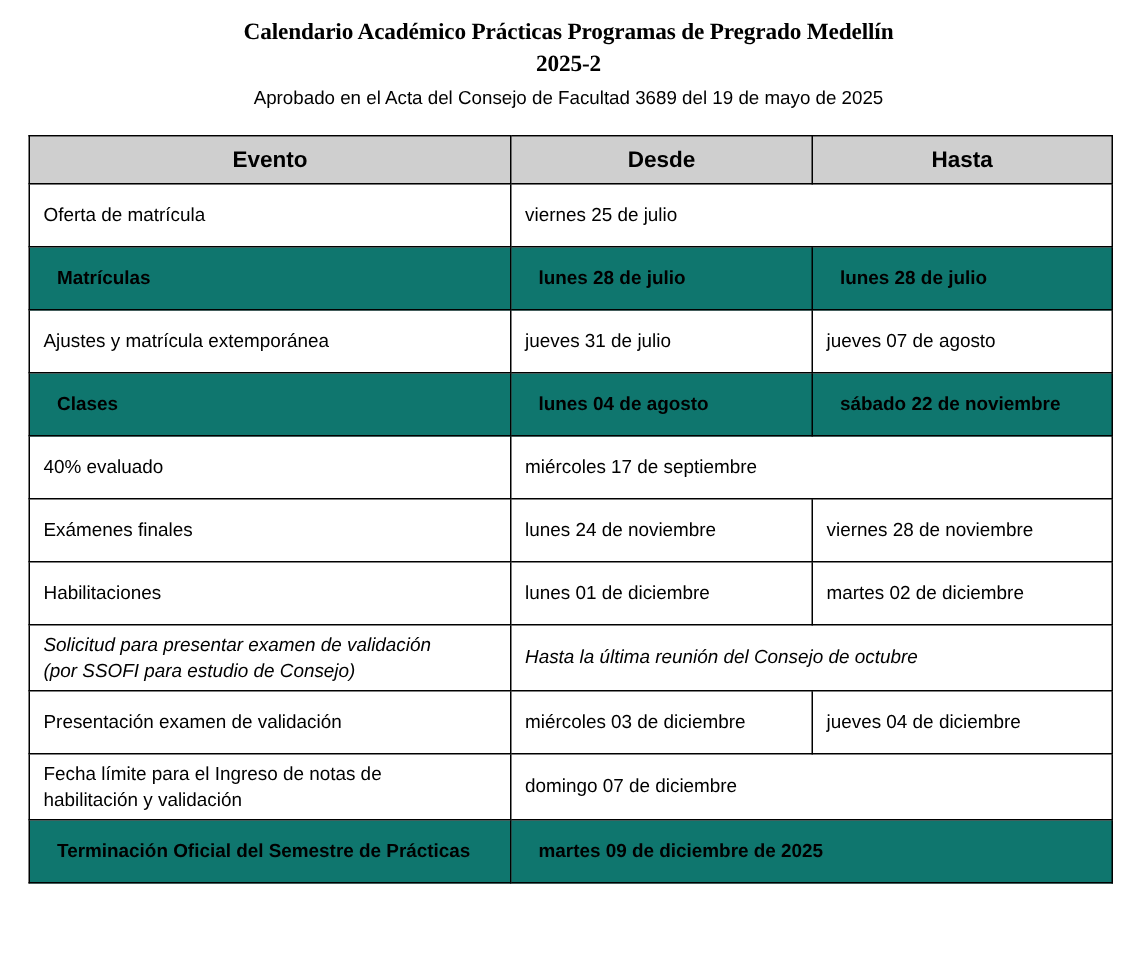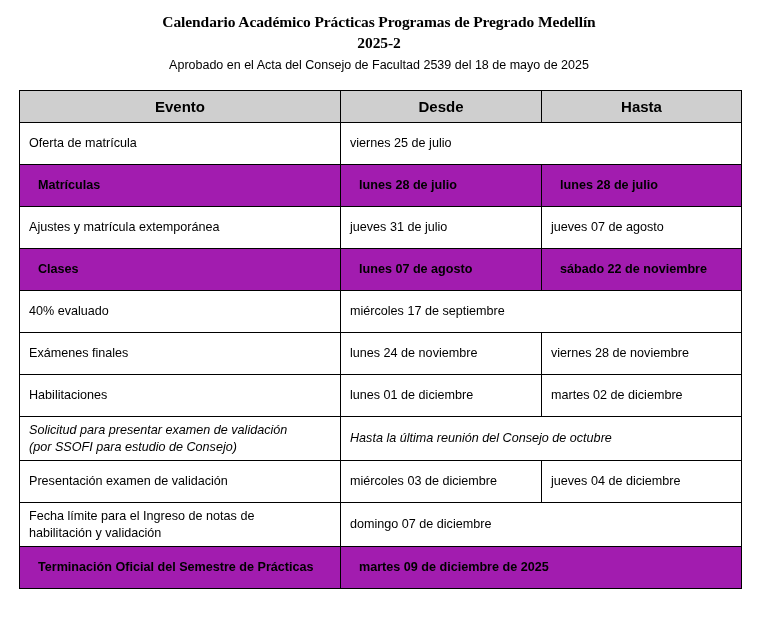--- a/index.html
+++ b/index.html
@@ -85,35 +85,35 @@
   table.cal tbody tr.tall { height: 44px; }
 
   td.evento {
     text-align: left;
   }
   td.fecha {
     text-align: left;
   }
 
   
-  tr.shaded td { background: #a21caf; padding-left: 18px; }
+  tr.shaded td { background: #0f766e; padding-left: 18px; }
   tr.shaded td { font-weight: bold; }
   tr.italic td { font-style: italic; }
 
   td.two-line { line-height: 18px; }
 </style>
 </head>
 <body>
 
 <div class="page">
 
   <div class="heading">
     <div class="title-line">Calendario Académico Prácticas Programas de Pregrado Medellín</div>
     <div class="title-line">2025-2</div>
-    <div class="subtitle-line">Aprobado en el Acta del Consejo de Facultad 2539 del 18 de mayo de 2025</div>
+    <div class="subtitle-line">Aprobado en el Acta del Consejo de Facultad 3689 del 19 de mayo de 2025</div>
   </div>
 
   <div class="table-wrap">
     <table class="cal">
       <colgroup>
         <col class="c-evento">
         <col class="c-desde">
         <col class="c-hasta">
       </colgroup>
       <thead>
@@ -133,21 +133,21 @@
             <td class="fecha">lunes 28 de julio</td>
             <td class="fecha">lunes 28 de julio</td>
           </tr>
           <tr>
             <td class="evento">Ajustes y matrícula extemporánea</td>
             <td class="fecha">jueves 31 de julio</td>
             <td class="fecha">jueves 07 de agosto</td>
           </tr>
           <tr class="shaded">
             <td class="evento">Clases</td>
-            <td class="fecha">lunes 07 de agosto</td>
+            <td class="fecha">lunes 04 de agosto</td>
             <td class="fecha">sábado 22 de noviembre</td>
           </tr>
           <tr>
             <td class="evento">40% evaluado</td>
             <td class="fecha" colspan="2">miércoles 17 de septiembre</td>
           </tr>
           <tr>
             <td class="evento">Exámenes finales</td>
             <td class="fecha">lunes 24 de noviembre</td>
             <td class="fecha">viernes 28 de noviembre</td>

